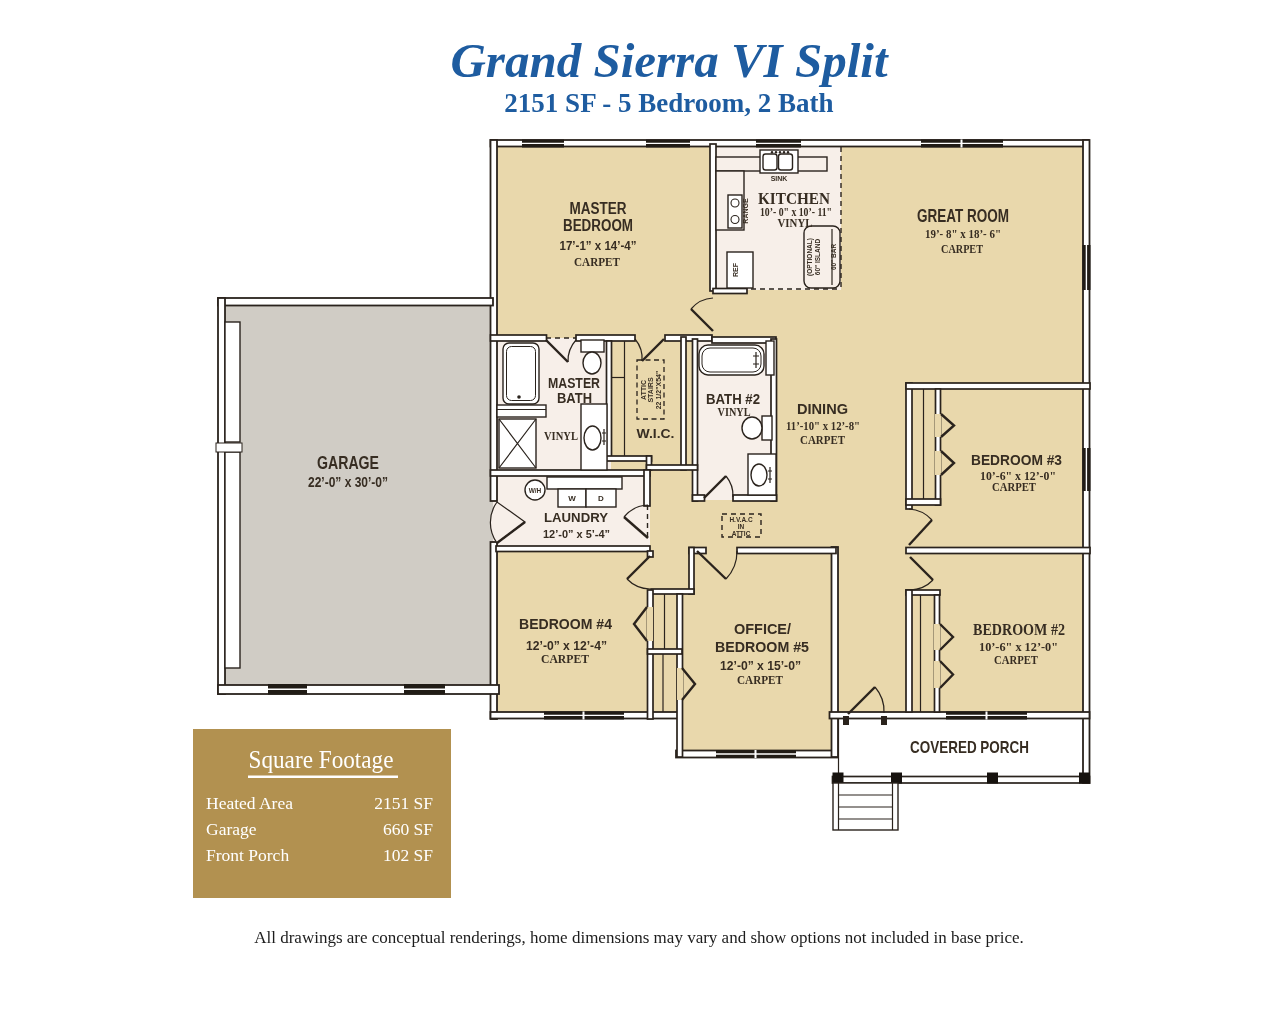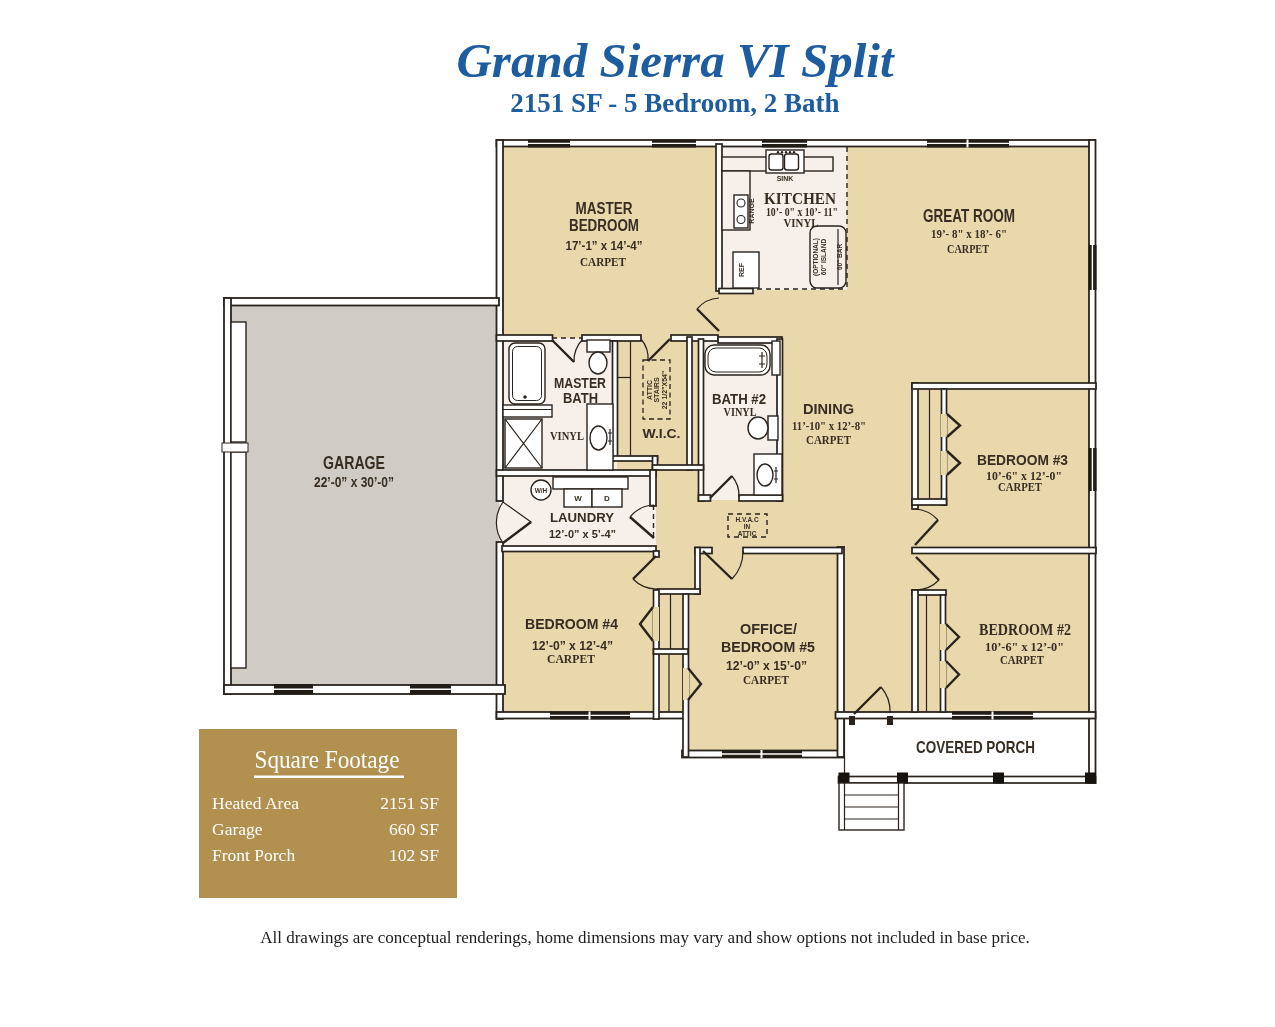--- a/index.html
+++ b/index.html
@@ -1,16 +1,16 @@
 <!DOCTYPE html>
 <html><head>
 <meta charset="utf-8">
 <style>
 html,body{margin:0;padding:0;background:#fff;}
-#page{position:relative;width:1219px;height:1027px;background:#fca5a5;overflow:hidden;margin-left:6px;}
+#page{position:relative;width:1219px;height:1027px;background:#fca5a5;overflow:hidden;}
 text{font-family:"Liberation Sans",sans-serif;}
 .serif{font-family:"Liberation Serif",serif;}
 .sb{font-family:"Liberation Sans",sans-serif;font-weight:bold;fill:#372d22;}
 .sf{font-family:"Liberation Serif",serif;font-weight:bold;fill:#372d22;}
 .wl{fill:#ffffff;stroke:#2a231d;stroke-width:1.8;}
 .wi{fill:#ffffff;stroke:#2a231d;stroke-width:1.7;}
 .fx{fill:#ffffff;stroke:#2a231d;stroke-width:1.4;}
 .fxp{fill:#f7efe9;stroke:#2a231d;stroke-width:1.4;}
 .dr{fill:none;stroke:#2a231d;stroke-width:1.2;}
 .lf{fill:none;stroke:#2a231d;stroke-width:2.4;}

